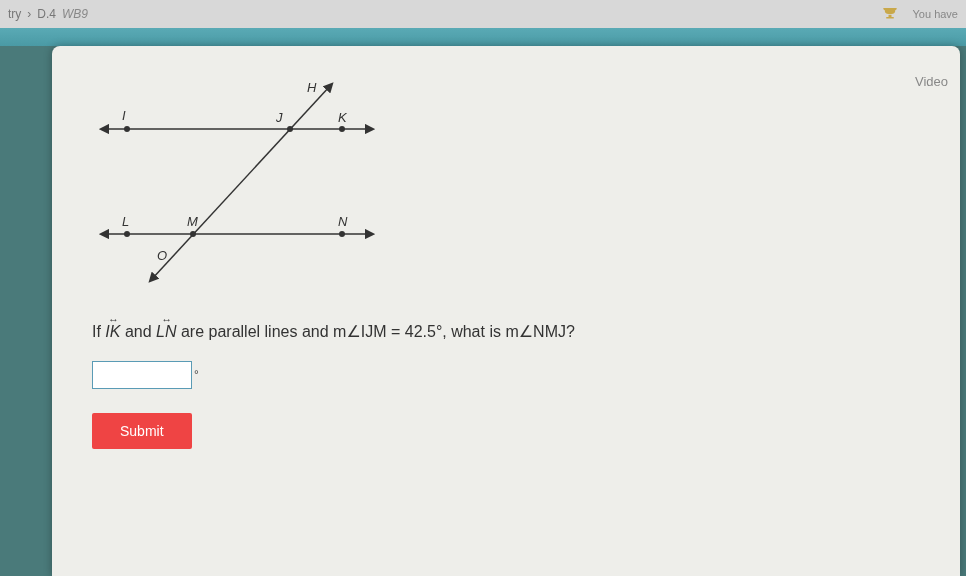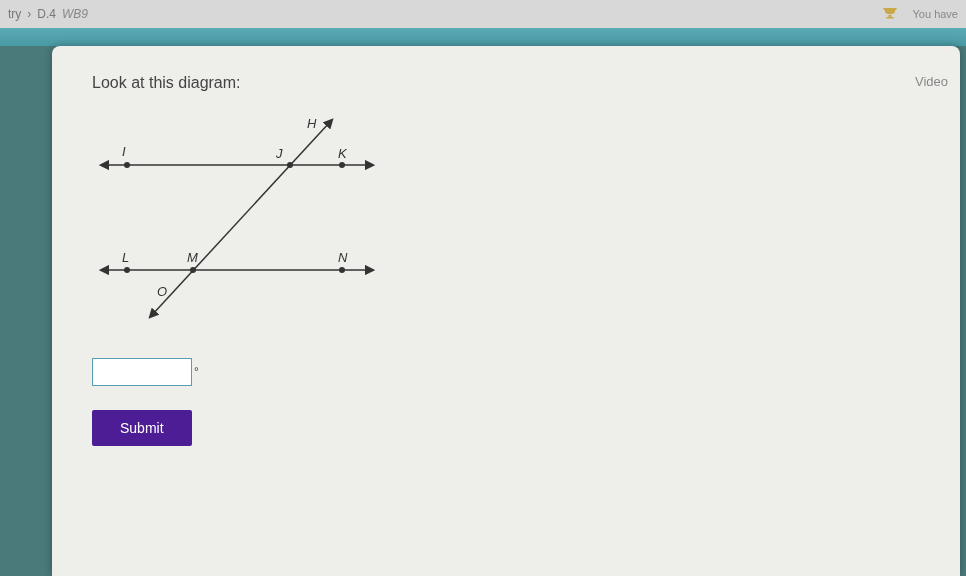--- a/index.html
+++ b/index.html
@@ -99,21 +99,21 @@
     .answer-input {
       width: 100px;
       height: 28px;
       border: 1px solid #5a9bb5;
       background: #fff;
       padding: 0 6px;
       font-size: 14px;
     }
     .deg-symbol { font-size: 12px; color: #444; }
     .submit-btn {
-      background: #4c1d95;
+      background: #ef4444;
       color: #fff;
       border: none;
       padding: 10px 28px;
       font-size: 14px;
       cursor: pointer;
       border-radius: 2px;
     }
   </style>
 </head>
 <body>
@@ -129,21 +129,20 @@
       </svg>
     <span>You have</span>
   </div>
 </div>
 
 <div class="teal-strip"></div>
 
 <div class="content-card">
   <div class="video-link">Video</div>
 
-  <div class="prompt-text">Look at this diagram:</div>
 
   <div class="diagram-box">
     <svg viewBox="0 0 290 220">
       <defs>
         <marker id="arr" viewBox="0 0 10 10" refX="5" refY="5" markerWidth="7" markerHeight="7" orient="auto-start-reverse">
           <path d="M0 0L10 5L0 10z" fill="#333"></path>
         </marker>
       </defs>
 
       <line x1="12" y1="55" x2="278" y2="55" stroke="#333" stroke-width="1.5" marker-start="url(#arr)" marker-end="url(#arr)"></line>
@@ -164,20 +163,23 @@
       <text class="pt-label" x="30" y="46">I</text>
       <text class="pt-label" x="184" y="48">J</text>
       <text class="pt-label" x="246" y="48">K</text>
       <text class="pt-label" x="30" y="152">L</text>
       <text class="pt-label" x="95" y="152">M</text>
       <text class="pt-label" x="246" y="152">N</text>
       <text class="pt-label" x="65" y="186">O</text>
     </svg>
   </div>
 
+  <div class="question-line">
+    <span>If </span><span class="overline">IK</span><span> and </span><span class="overline">LN</span><span> are parallel lines and m∠IJM = 42.5°, what is m∠NMJ?</span>
+  </div>
 
   <div class="answer-row">
     <input class="answer-input" type="text" style="">
     <span class="deg-symbol">°</span>
   </div>
 
   <button class="submit-btn">Submit</button>
 </div>
 
 </body></html>

